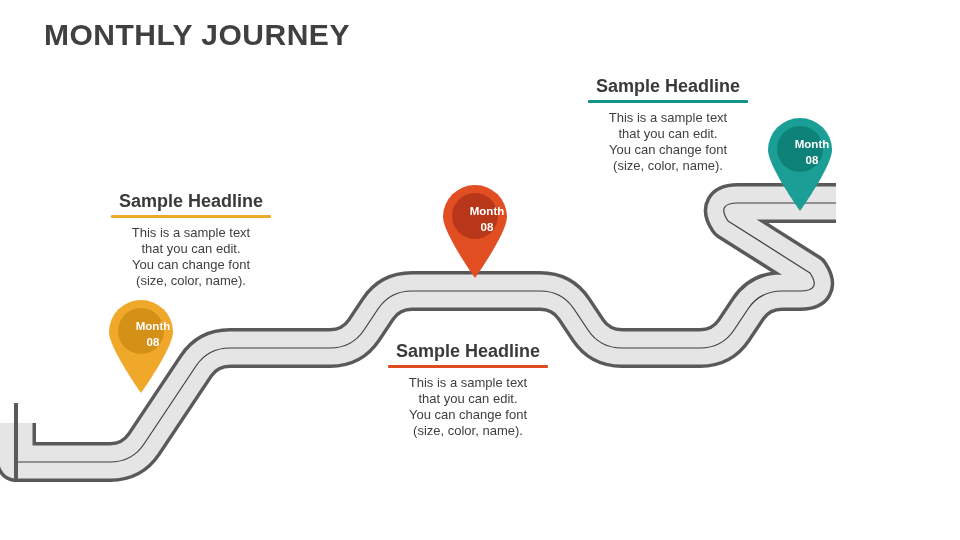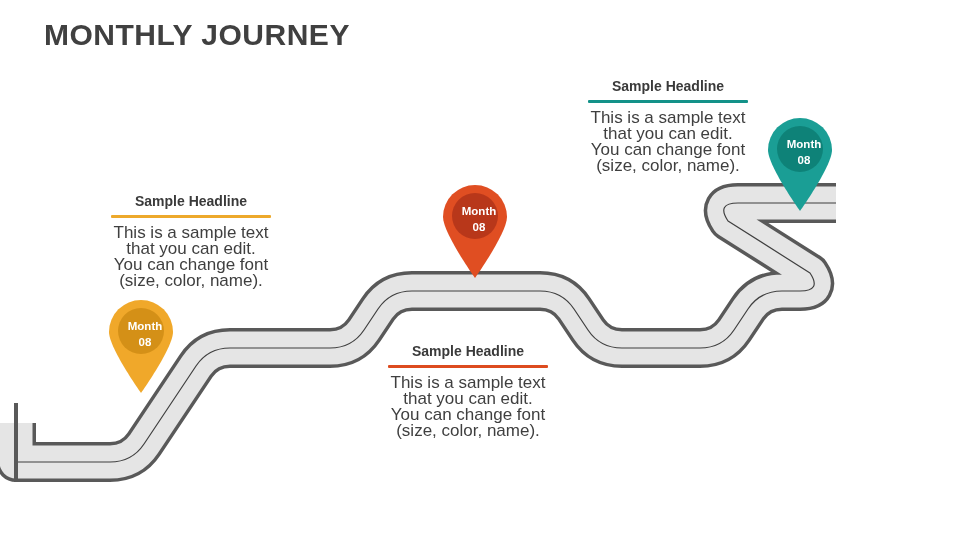--- a/index.html
+++ b/index.html
@@ -40,55 +40,55 @@
     height: 540px;
   }
 
   
   .callout {
     position: absolute;
     width: 180px;
     text-align: center;
   }
   .callout-headline {
-    font-size: 14px;
+    font-size: 18px;
     font-weight: bold;
     color: #3a3a3a;
     line-height: 17px;
     white-space: nowrap;
   }
   .callout-rule {
     height: 3px;
     width: 160px;
     margin: 5px auto 7px auto;
     border-radius: 1px;
   }
   .callout-body {
-    font-size: 17px;
+    font-size: 13px;
     color: #3f3f3f;
     line-height: 16px;
   }
   .callout-body span {
     display: block;
   }
 
   
   .pin {
     position: absolute;
     width: 72px;
     height: 96px;
   }
   .pin svg {
     display: block;
     width: 72px;
     height: 96px;
   }
   .pin-label {
     position: absolute;
-    left: 4px;
+    left: 12px;
     top: 20px;
     width: 72px;
     text-align: center;
     font-size: 11.5px;
     font-weight: bold;
     color: #ffffff;
     line-height: 16px;
     pointer-events: none;
   }
   .pin-label span {

